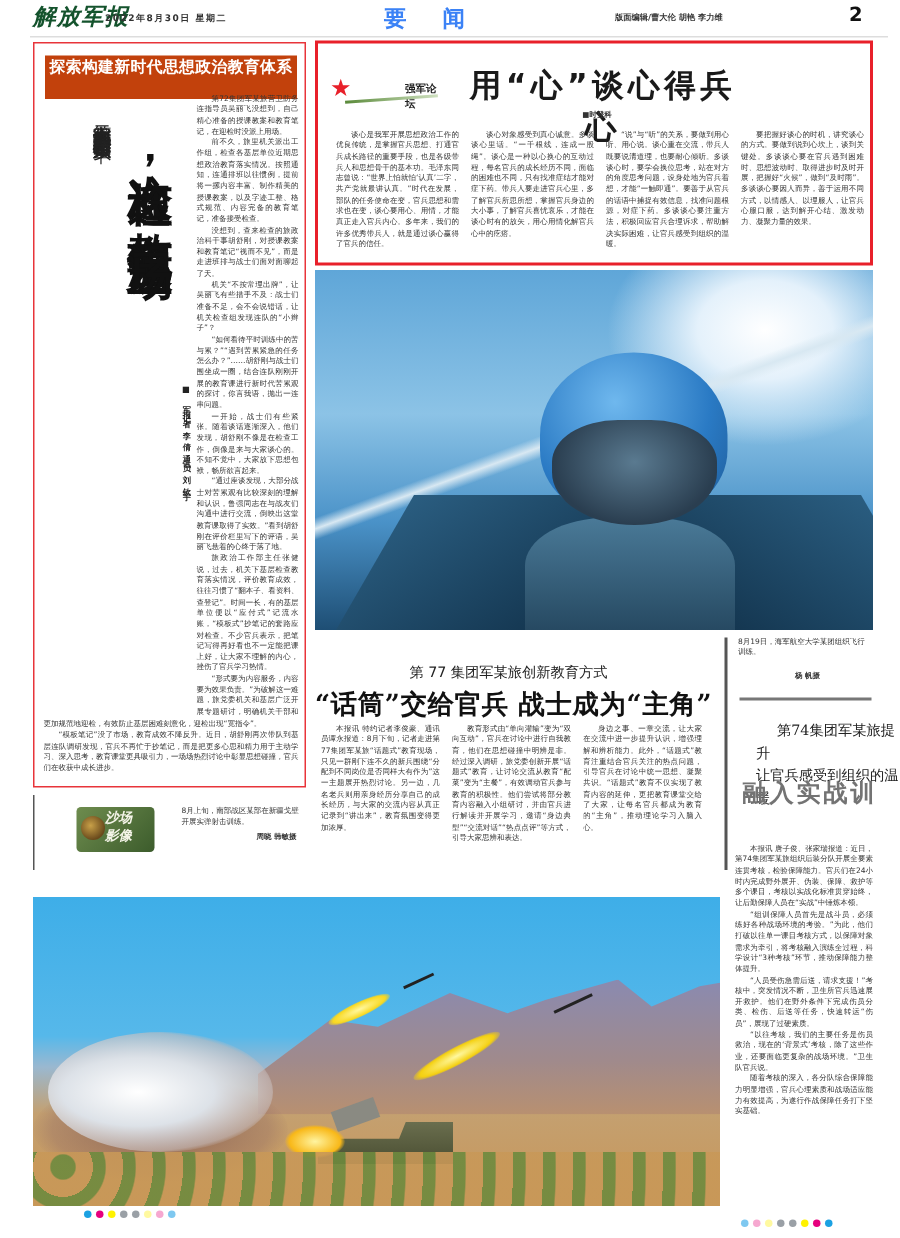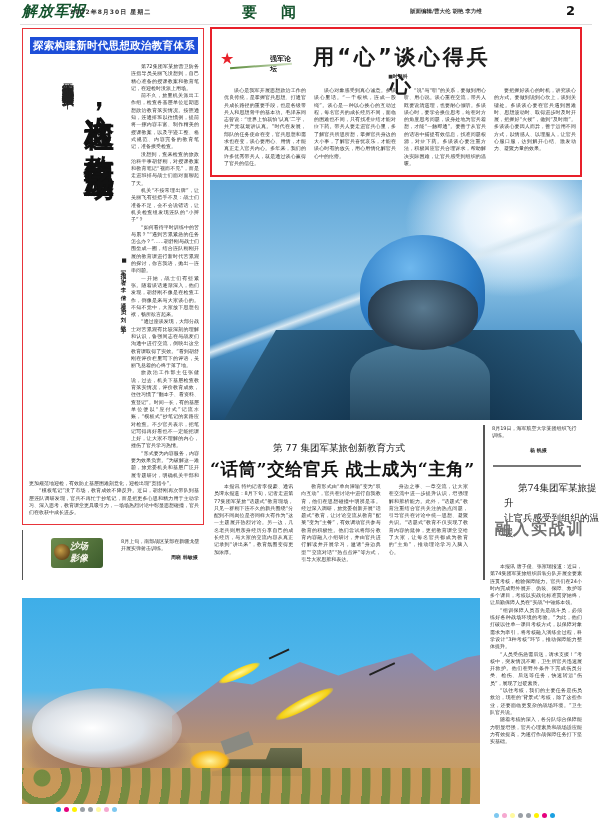--- a/index.html
+++ b/index.html
@@ -3,28 +3,28 @@
 <meta charset="utf-8">
 <style>
   * { box-sizing: border-box; margin: 0; padding: 0; }
   html, body { width: 600px; height: 825px; background: #ffffff; overflow: hidden; }
   body { position: relative; font-family: "DejaVu Sans", sans-serif; color: #111; }
 
   
   .masthead { position: absolute; left: 0; top: 0; width: 600px; height: 24px; }
   .mast-logo { position: absolute; left: 22px; top: 2px; font-family: "DejaVu Serif", serif; font-style: italic; font-weight: bold; color: #14532d; font-size: 15px; letter-spacing: 1px; }
   .mast-date { position: absolute; left: 70px; top: 8px; font-size: 6px; color: #333; letter-spacing: 1px; font-weight: bold; }
-  .mast-section { position: absolute; left: 242px; top: 3px; font-size: 15px; font-weight: bold; color: #14532d; letter-spacing: 24px; }
+  .mast-section { position: absolute; left: 256px; top: 3px; font-size: 15px; font-weight: bold; color: #3b82f6; letter-spacing: 24px; }
   .mast-editors { position: absolute; left: 410px; top: 8px; font-size: 5.5px; color: #333; font-weight: bold; }
   .mast-page { position: absolute; left: 566px; top: 3px; font-size: 13px; font-weight: bold; color: #111; }
   .mast-rule { position: absolute; left: 20px; top: 24px; width: 572px; height: 1px; background: #ddd; }
 
   
   .left-box { position: absolute; left: 22px; top: 28px; width: 182px; height: 497px; border: 1px solid #e8343a; background: #fff; }
-  .left-banner { position: absolute; left: 7px; top: 8px; width: 168px; height: 17px; background: #1d4ed8; color: #fff; font-size: 10.5px; font-weight: bold; text-align: center; line-height: 17px; letter-spacing: 0.3px; }
+  .left-banner { position: absolute; left: 7px; top: 8px; width: 168px; height: 29px; background: #c2410c; color: #fff; font-size: 10.5px; font-weight: bold; text-align: center; line-height: 17px; letter-spacing: 0.3px; }
   .left-subtitle { position: absolute; left: 36px; top: 44px; width: 16px; font-family: "DejaVu Serif", serif; font-size: 12.5px; line-height: 14.5px; color: #222; writing-mode: vertical-rl; height: 300px; letter-spacing: 0.5px; }
   .left-headline { position: absolute; left: 58px; top: 62px; width: 36px; font-size: 30px; font-weight: bold; line-height: 36px; color: #111; writing-mode: vertical-rl; height: 430px; letter-spacing: 2px; }
   .left-byline { position: absolute; left: 97px; top: 228px; width: 8px; font-size: 5.5px; color: #222; writing-mode: vertical-rl; height: 130px; font-weight: bold; letter-spacing: 3px; }
   .left-body { position: absolute; left: 108px; top: 34px; width: 68px; height: 415px; font-size: 5px; line-height: 7.3px; color: #333; text-align: justify; overflow: hidden; }
   .left-foot { position: absolute; left: 6px; top: 451px; width: 170px; height: 42px; font-size: 5px; line-height: 7.3px; color: #333; text-align: justify; overflow: hidden; }
   .body-para { text-indent: 2em; }
 
   
   .comment-box { position: absolute; left: 210px; top: 27px; width: 372px; height: 150px; border: 2px solid #e8202a; background: #fff; }
   .forum-tag { position: absolute; left: 8px; top: 22px; width: 75px; height: 22px; }

